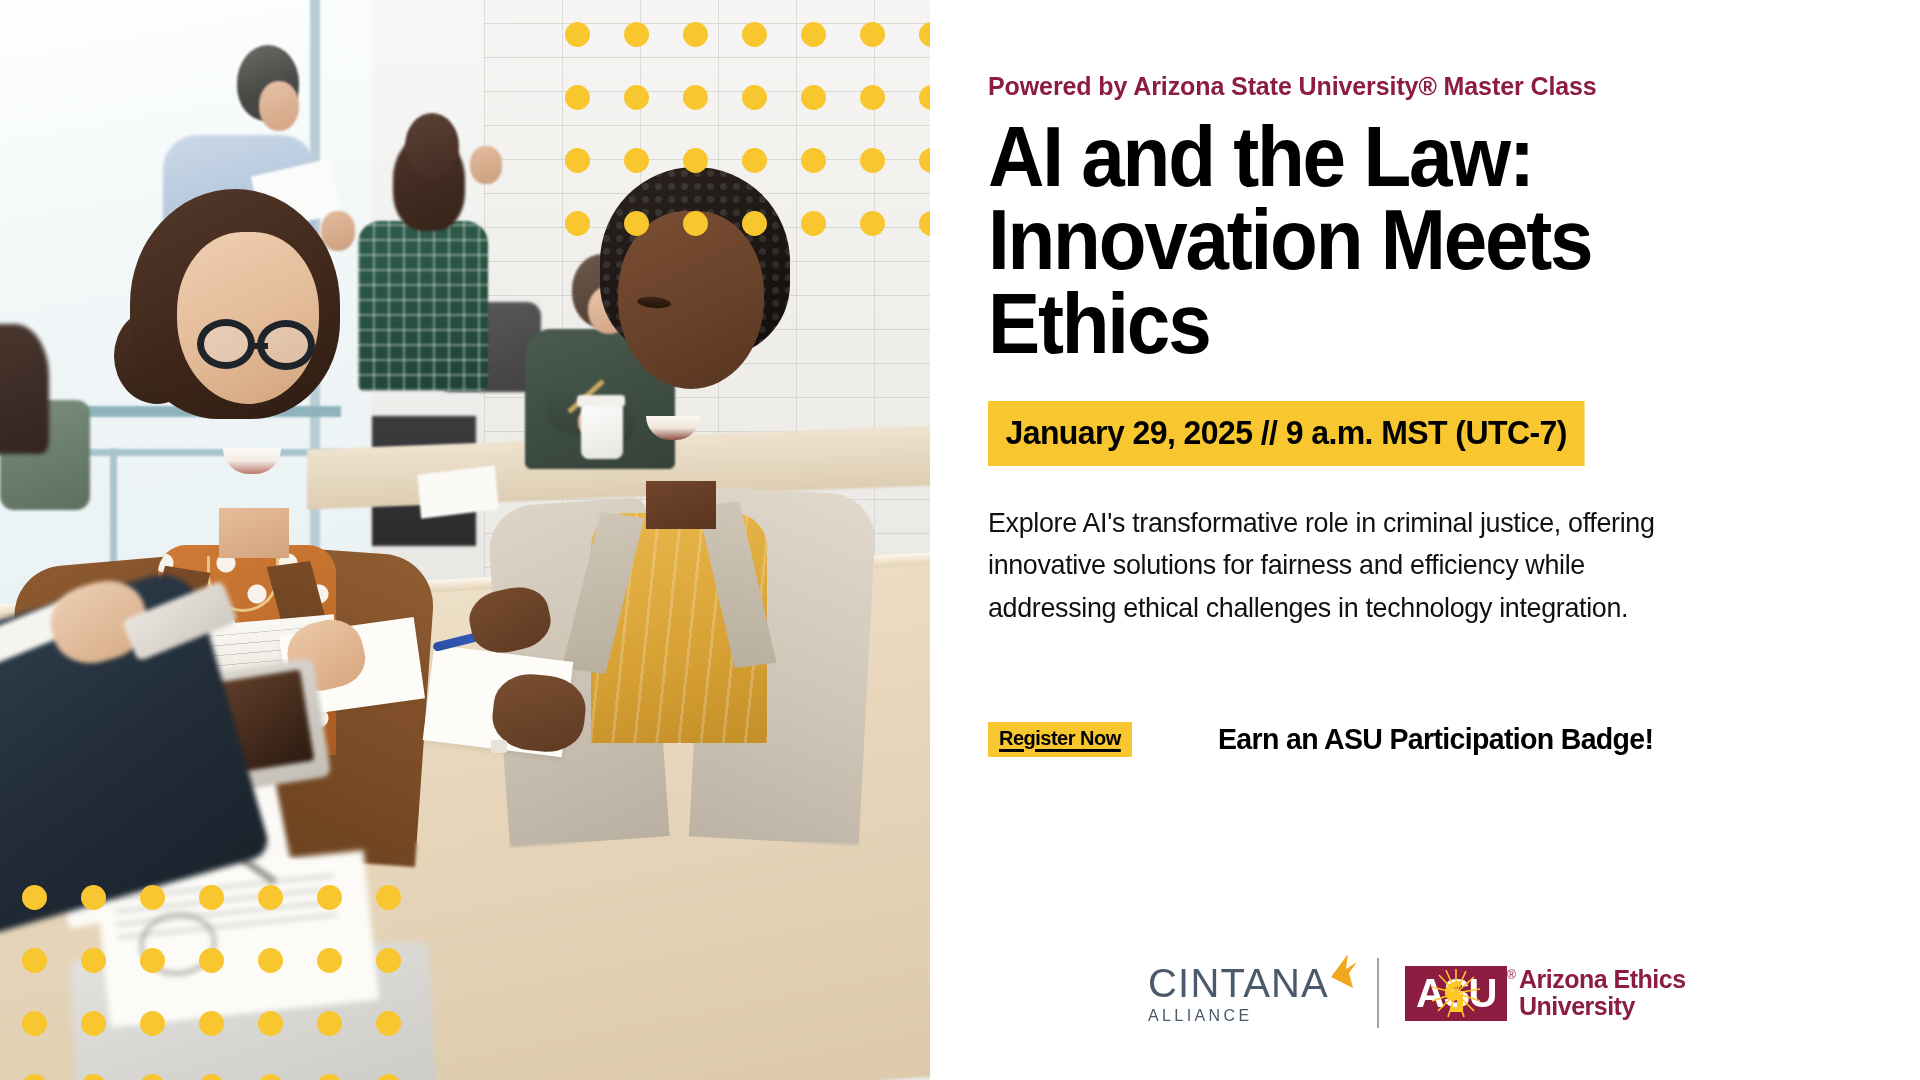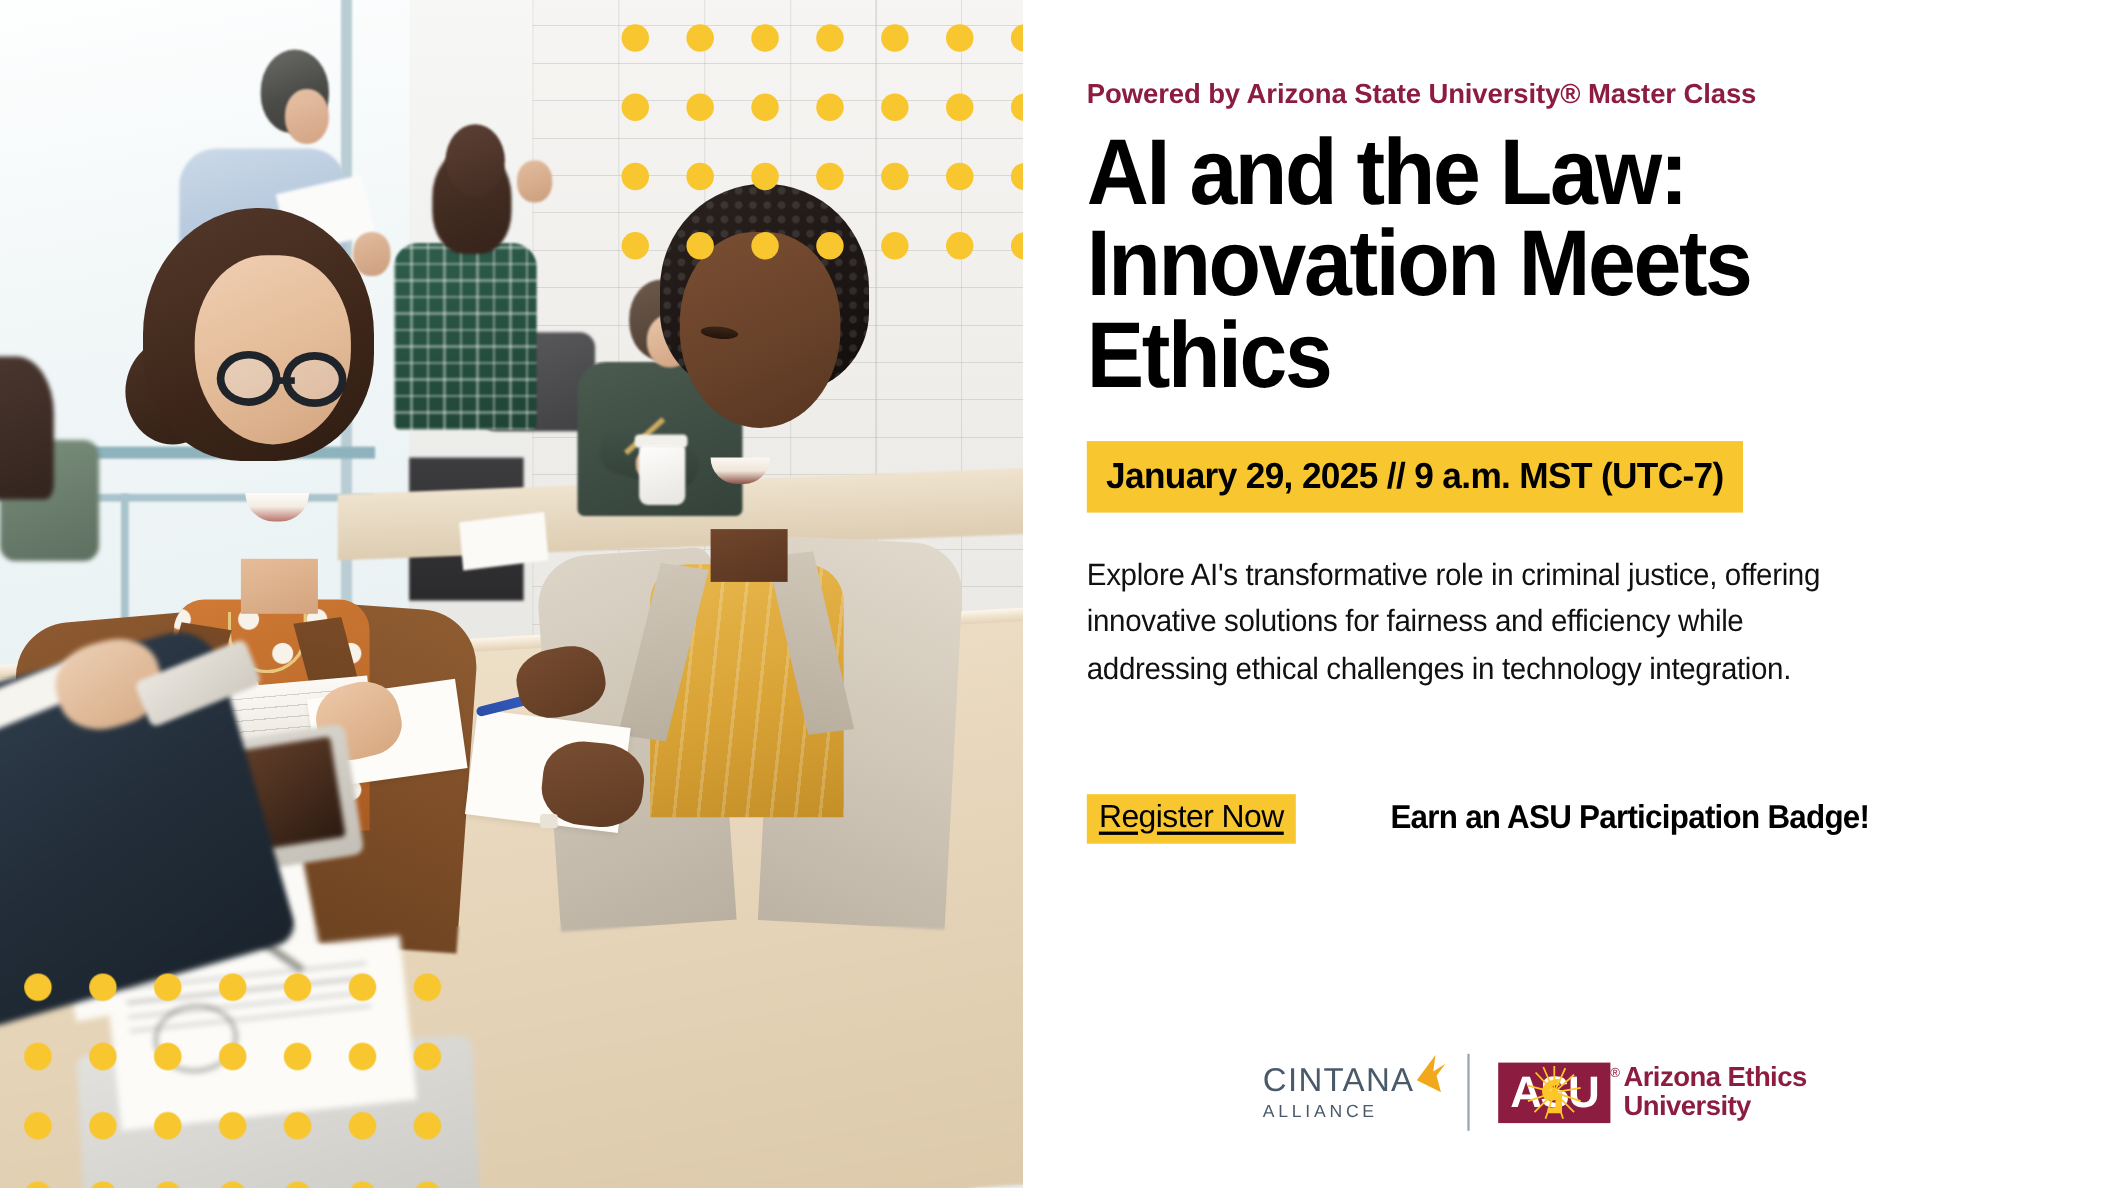--- a/index.html
+++ b/index.html
@@ -597,22 +597,22 @@
   .cta-row {
     display:flex;
     align-items:center;
     gap:86px;
     margin-top:92px;
   }
   .register-link {
     display:inline-block;
     background:#F8C62E;
     color:#000000;
-    font-size:29px;
-    font-weight:normal;
+    font-size:20px;
+    font-weight:bold;
     letter-spacing:-.5px;
     text-decoration:underline;
     text-underline-offset:4px;
     text-decoration-thickness:3px;
     padding:5px 11px 7px 11px;
     white-space:nowrap;
     cursor:pointer;
   }
   .badge-note {
     font-size:30px;
@@ -628,21 +628,21 @@
   .logo-lockup {
     position:absolute;
     left:218px;
     bottom:52px;
     display:flex;
     align-items:center;
     gap:26px;
   }
   .cintana-logo { position:relative; padding-right:22px; }
   .cintana-word {
-    font-size:30px;
+    font-size:40px;
     color:#4A5A6A;
     letter-spacing:1.2px;
     line-height:1;
     font-weight:normal;
   }
   .cintana-sub {
     font-size:16px;
     color:#4A5A6A;
     letter-spacing:3.4px;
     margin-top:5px;

